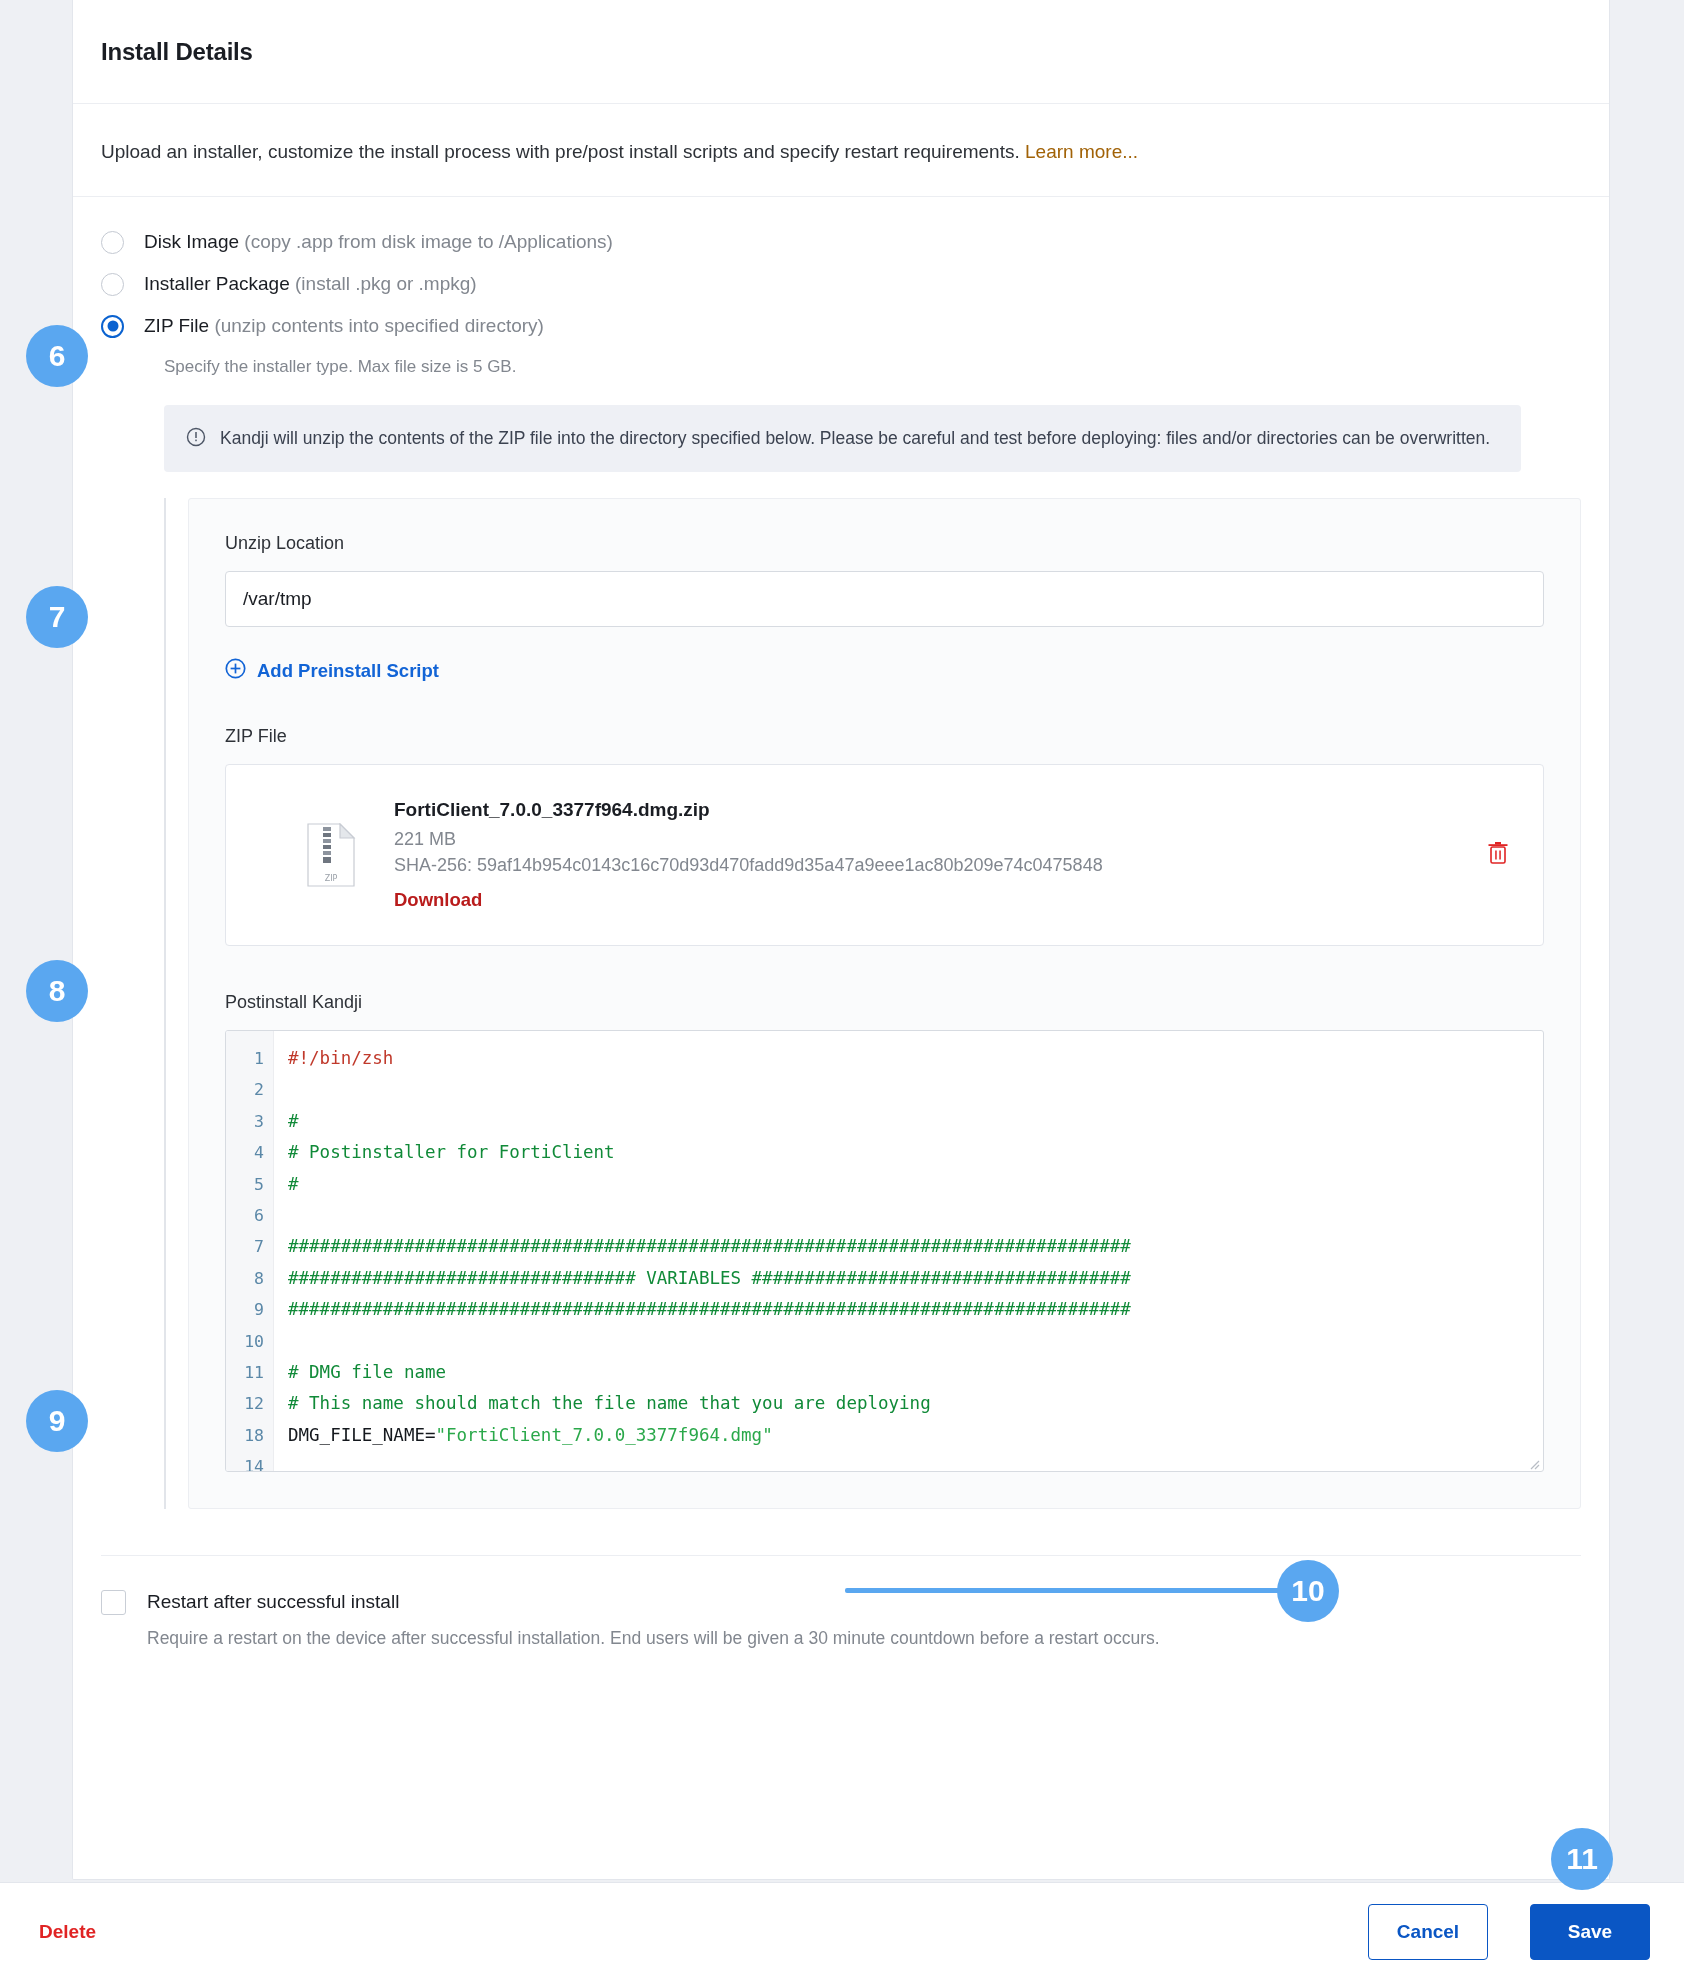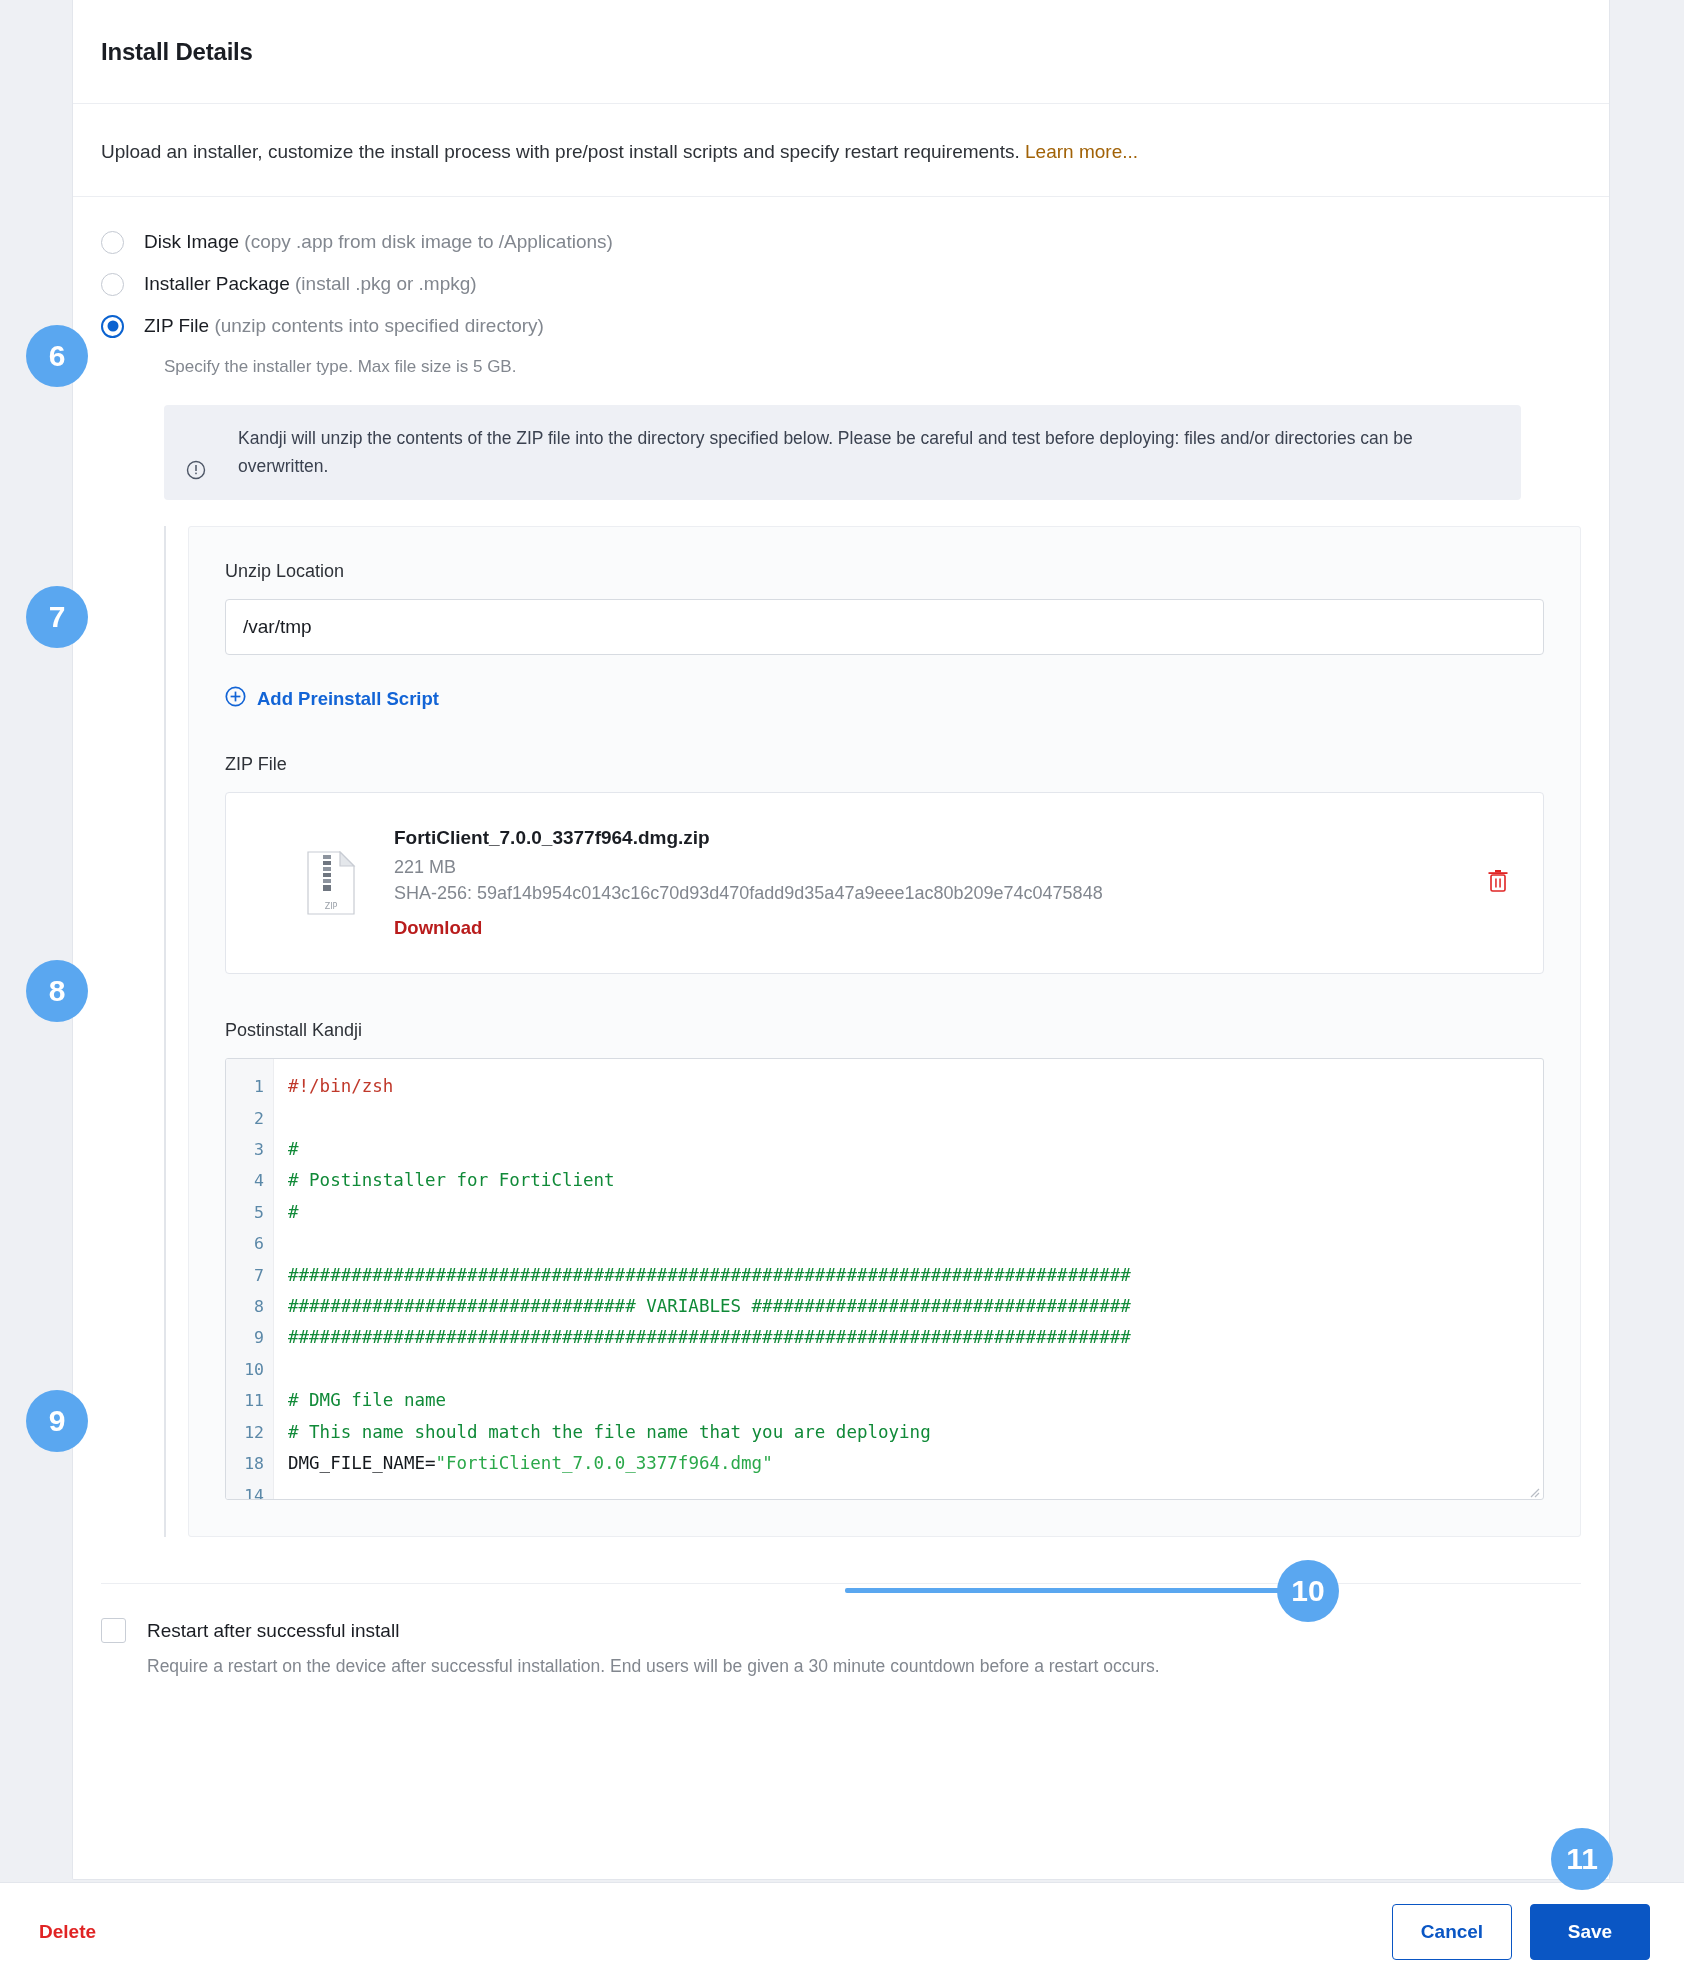--- a/index.html
+++ b/index.html
@@ -95,22 +95,22 @@
     margin: 12px 0 0 63px;
   }
 
   
   .callout {
     margin: 28px 0 0 63px;
     background: #eef0f5;
     border-radius: 4px;
     padding: 19px 24px 20px 22px;
     display: flex;
-    gap: 32px;
-    align-items: flex-end;
+    gap: 14px;
+    align-items: flex-start;
     max-width: 1357px;
   }
   .callout-icon {
     flex: 0 0 auto;
     width: 20px; height: 20px;
     margin-top: 3px;
   }
   .callout-text {
     font-size: 17.5px;
     color: #3b4250;
@@ -316,20 +316,21 @@
   }
   .btn-cancel {
     background: #fff;
     border: 1.6px solid #0a56c4;
     color: #0a56c4;
   }
   .btn-save {
     background: #0a56c4;
     border: 1.6px solid #0a56c4;
     color: #fff;
+    margin-left: 24px;
   }
 
   
   .badge {
     position: absolute;
     width: 62px; height: 62px;
     border-radius: 50%;
     background: #5aa7f0;
     color: #fff;
     font-size: 30px;

